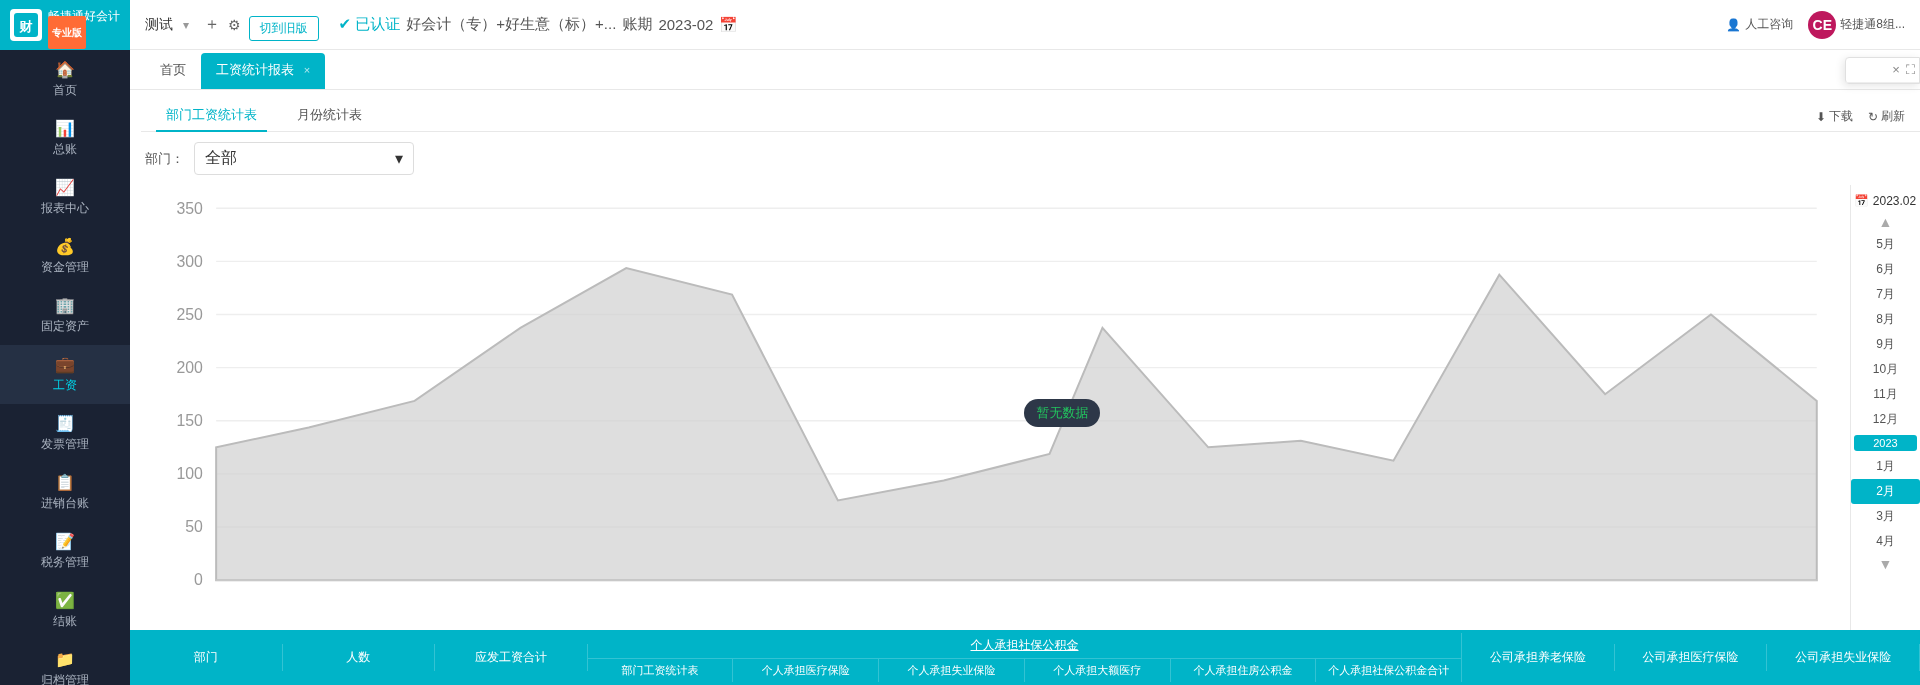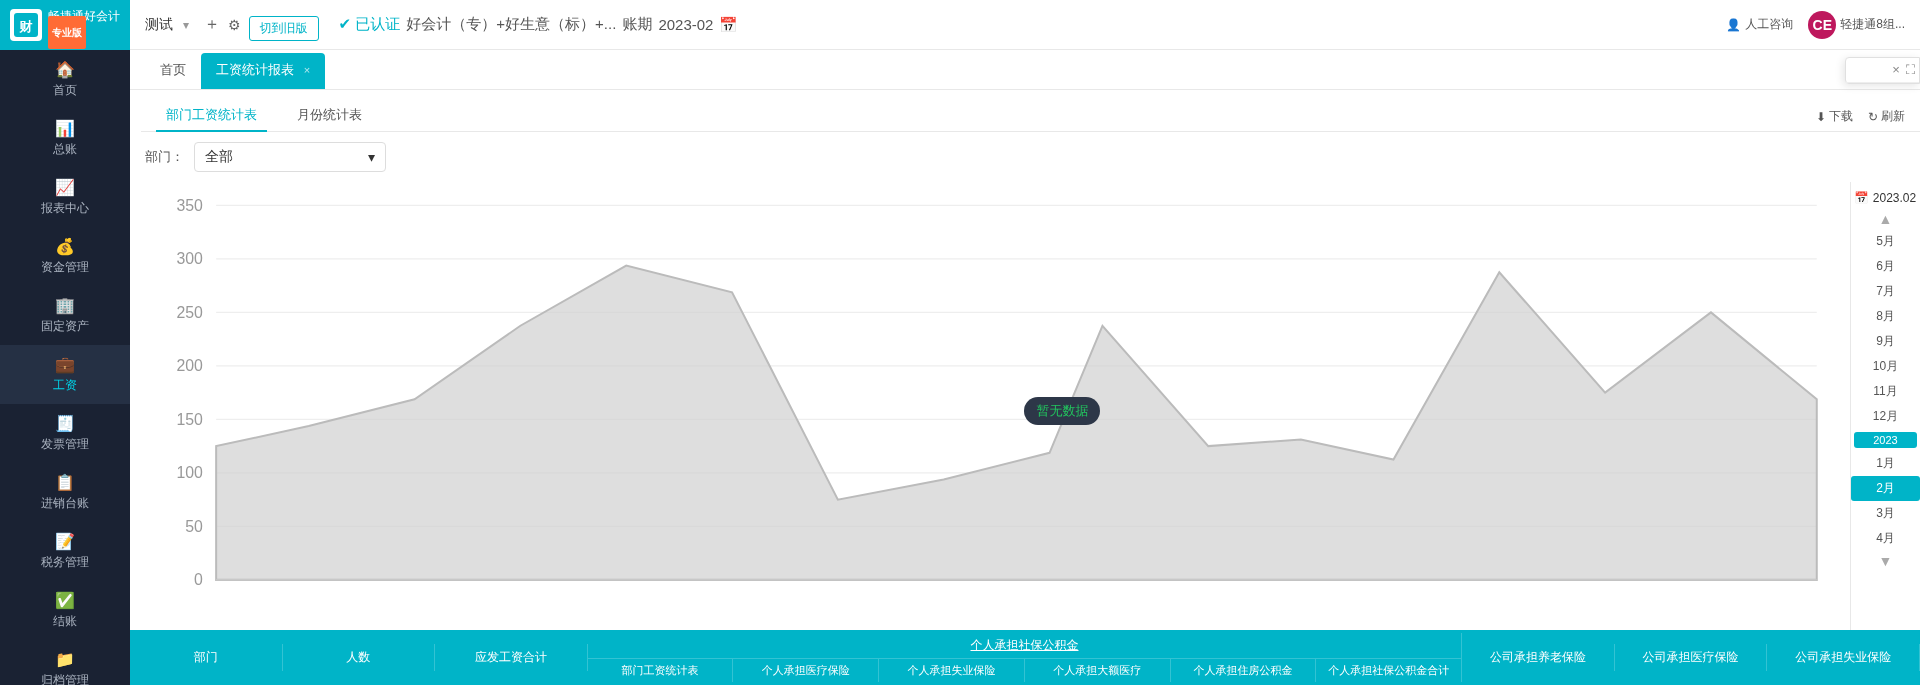--- a/index.html
+++ b/index.html
@@ -180,25 +180,25 @@
     
     .filter-row {
       display: flex;
       align-items: center;
       padding: 10px 15px;
       gap: 10px;
       flex-shrink: 0;
     }
     .filter-label { font-size: 13px; color: #555; }
     .filter-select {
-      width: 192px;
+      width: 220px;
       padding: 5px 10px;
       border: 1px solid #ddd;
       border-radius: 4px;
-      font-size: 14px;
+      font-size: 16px;
       color: #333;
       background: white;
       cursor: pointer;
       display: flex;
       align-items: center;
       justify-content: space-between;
     }
 
     
     .chart-area-wrapper {

